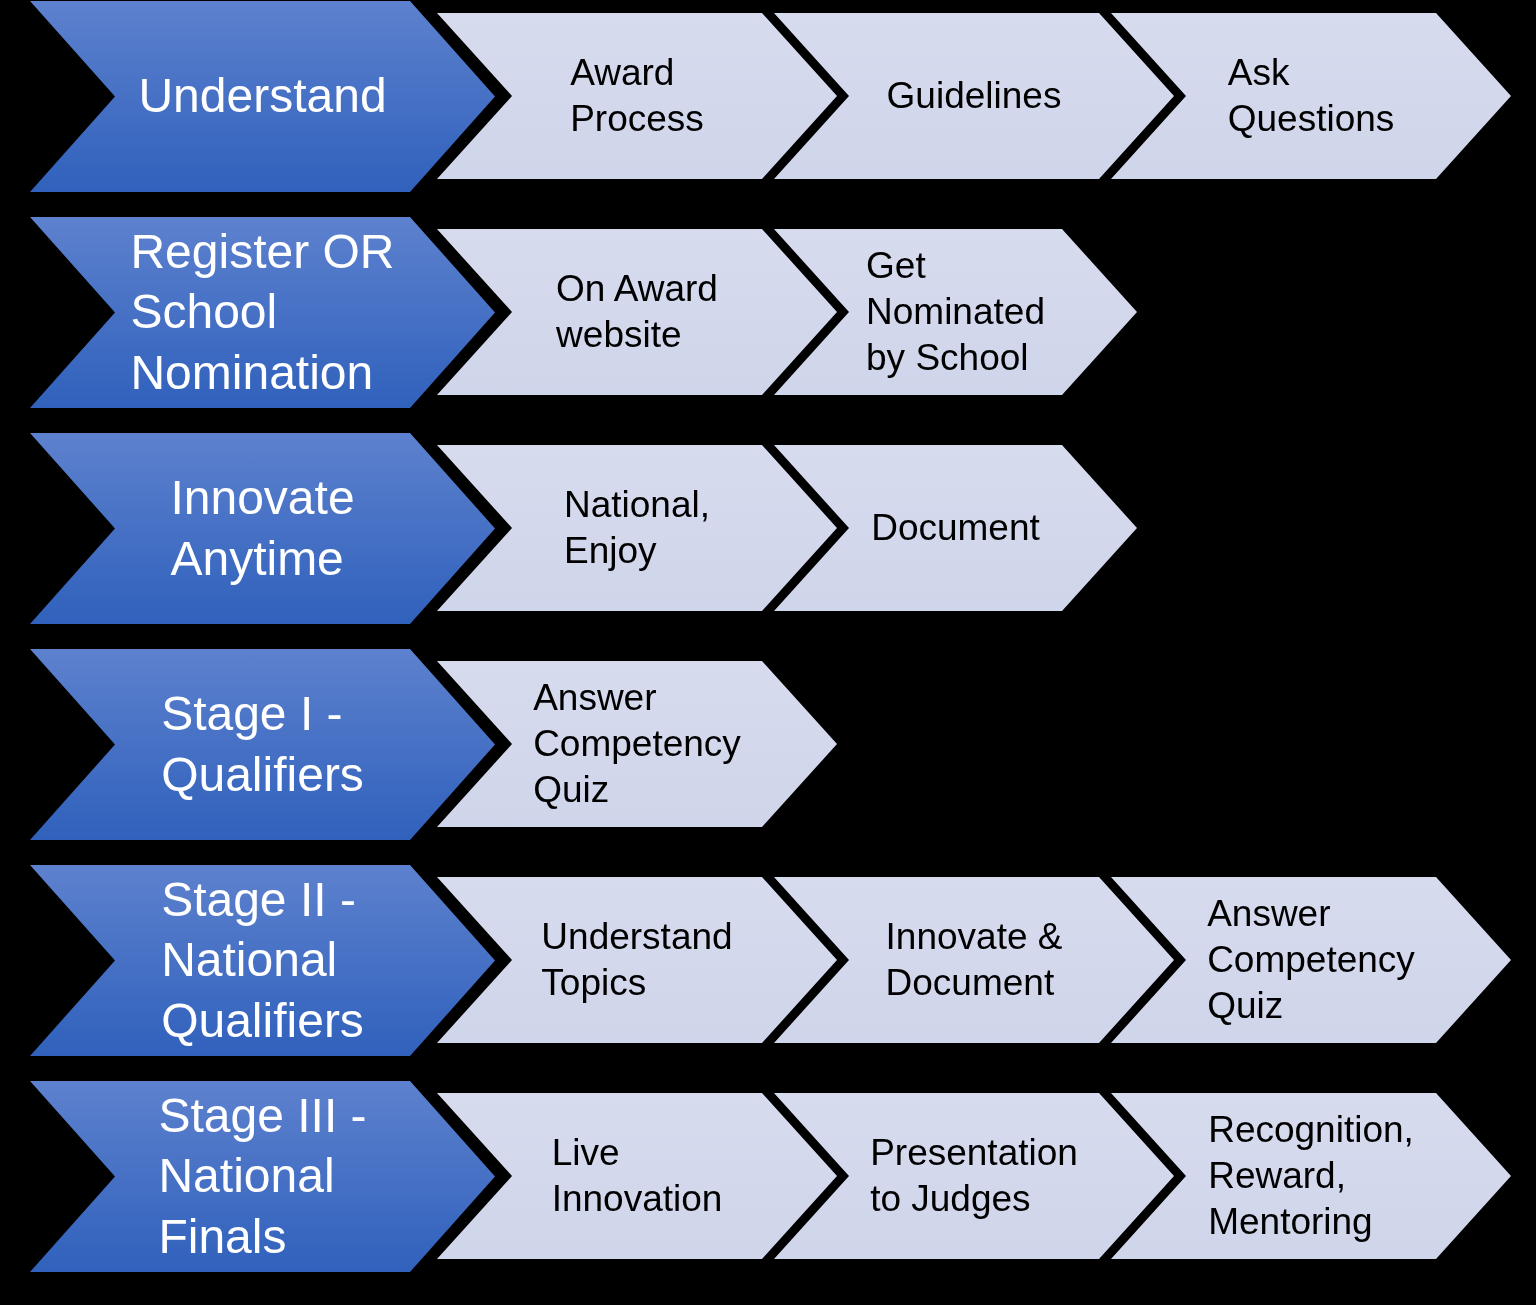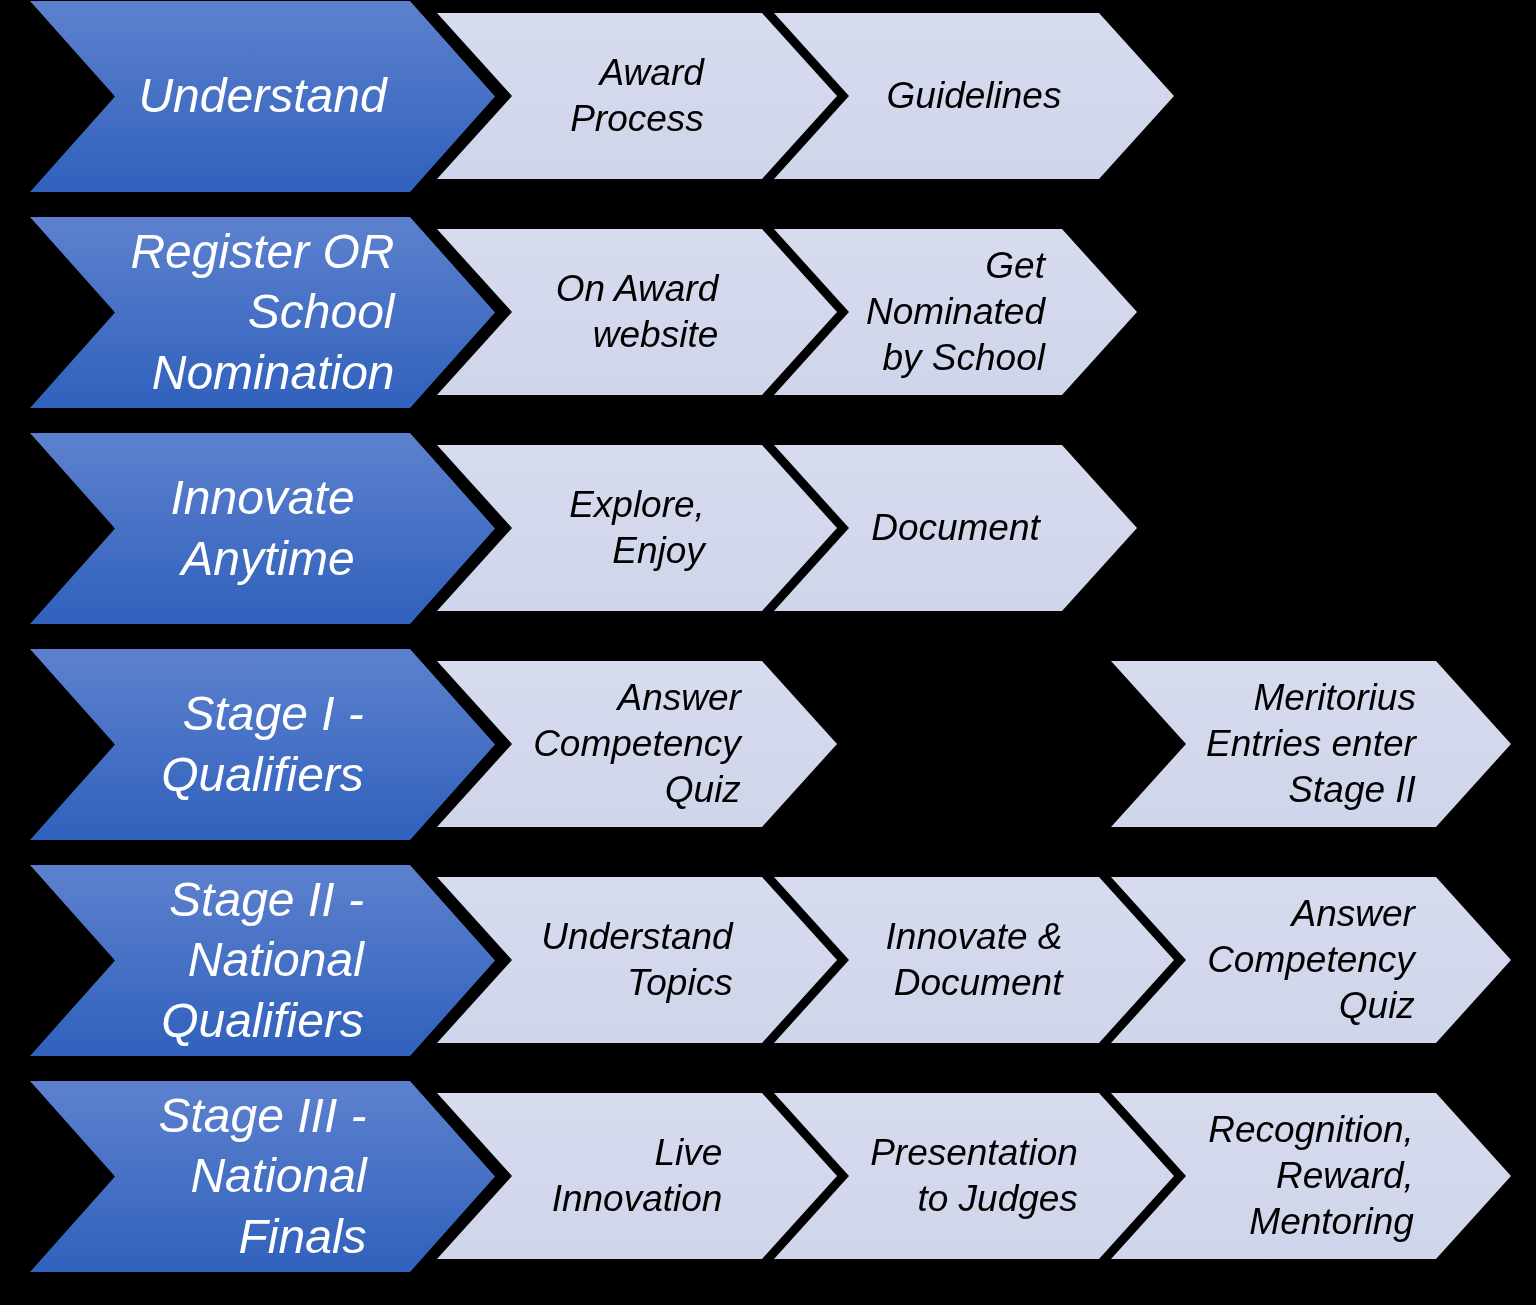--- a/index.html
+++ b/index.html
@@ -57,23 +57,22 @@
     clip-path: polygon(0 0, 288px 0, 363px 50%, 288px 100%, 0 100%, 75px 50%);
   }
 
   .label {
     position: absolute;
     top: 0;
     height: 100%;
     display: flex;
     align-items: center;
     justify-content: center;
-    text-align: right;
+    text-align: left;
     white-space: pre-line;
-    font-style: italic;
   }
   .stage .label {
     left: 85px;
     width: 295px;
     color: var(--stage-text, #ffffff);
     font-size: 48px;
     line-height: 1.26;
   }
   .step .label {
     left: 75px;
@@ -95,20 +94,24 @@
     <div class="chev stage">
       <div class="label">Understand</div>
     </div>
     <div class="chev step s0">
       <div class="label">Award
 Process</div>
     </div>
     <div class="chev step s1">
       <div class="label">Guidelines</div>
     </div>
+    <div class="chev step s2">
+      <div class="label">Ask
+Questions</div>
+    </div>
   </div>
 
   <div class="row r2">
     <div class="chev stage">
       <div class="label">Register OR
 School
 Nomination</div>
     </div>
     <div class="chev step s0">
       <div class="label">On Award
@@ -120,42 +123,37 @@
 by School</div>
     </div>
   </div>
 
   <div class="row r3">
     <div class="chev stage">
       <div class="label">Innovate
 Anytime</div>
     </div>
     <div class="chev step s0">
-      <div class="label">Explore,
+      <div class="label">National,
 Enjoy</div>
     </div>
     <div class="chev step s1 narrow">
       <div class="label">Document</div>
     </div>
   </div>
 
   <div class="row r4">
     <div class="chev stage">
       <div class="label">Stage I -
 Qualifiers</div>
     </div>
     <div class="chev step s0">
       <div class="label">Answer
 Competency
 Quiz</div>
-    </div>
-    <div class="chev step s2">
-      <div class="label">Meritorius
-Entries enter
-Stage II</div>
     </div>
   </div>
 
   <div class="row r5">
     <div class="chev stage">
       <div class="label">Stage II -
 National
 Qualifiers</div>
     </div>
     <div class="chev step s0">

